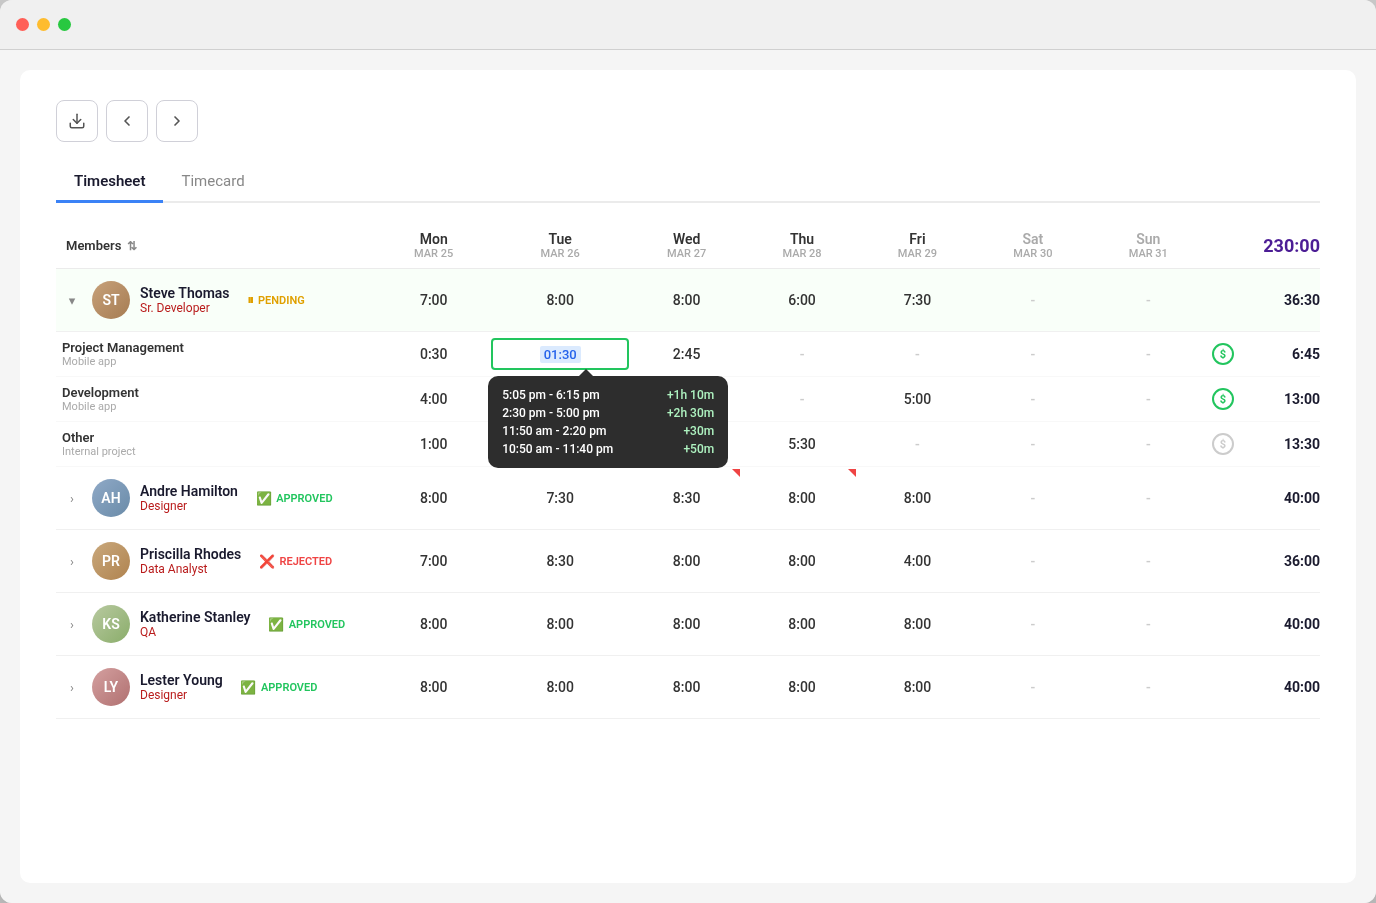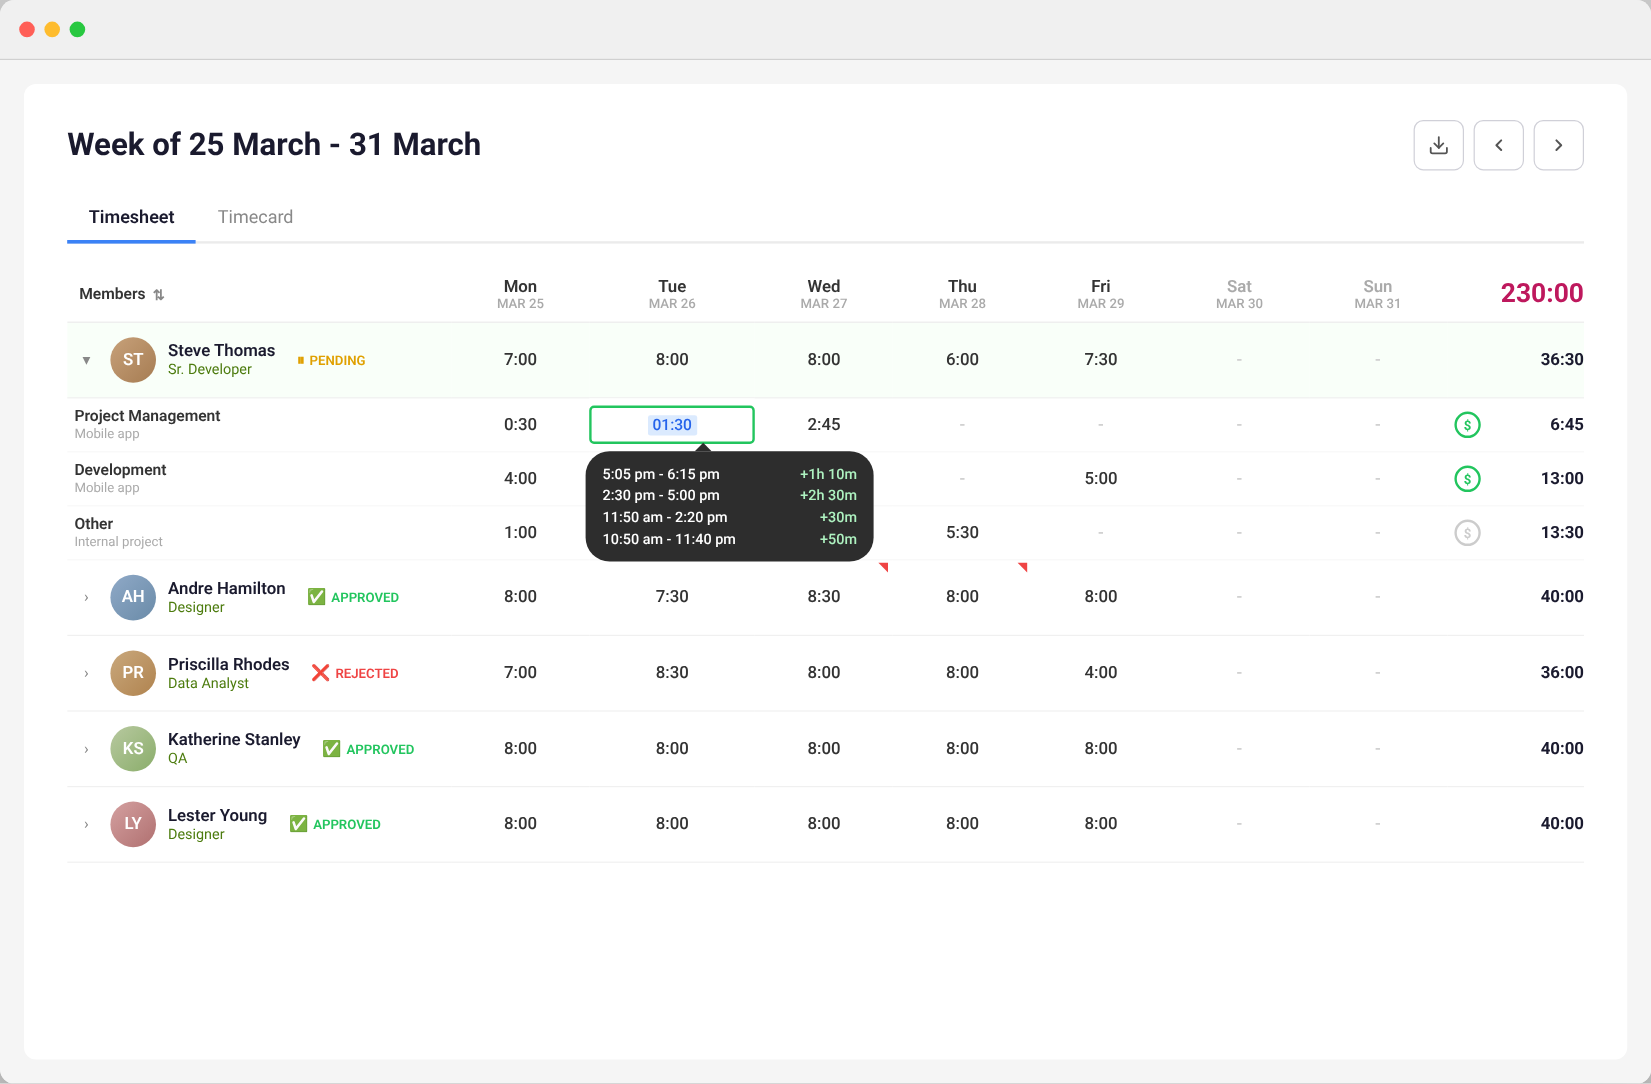--- a/index.html
+++ b/index.html
@@ -129,22 +129,22 @@
       font-size: 14px;
       font-weight: 600;
       color: #333;
     }
     thead th .day-date {
       display: block;
       font-size: 11px;
       color: #aaa;
     }
     thead th.total-col {
-      color: #be185d;
-      font-size: 22px;
+      color: #4c1d95;
+      font-size: 18px;
       font-weight: 700;
       text-align: right;
       padding-right: 0;
     }
     thead th.sat-col .day-name,
     thead th.sun-col .day-name { color: #aaa; }
     .members-header {
       display: flex;
       align-items: center;
       gap: 6px;
@@ -193,21 +193,21 @@
       color: #fff;
       text-align: right;
     }
     .avatar.av1 { background: linear-gradient(135deg, #c7a17a, #a67c52); }
     .avatar.av2 { background: linear-gradient(135deg, #8fa9c7, #6a8ba8); }
     .avatar.av3 { background: linear-gradient(135deg, #c9a87c, #b0834f); }
     .avatar.av4 { background: linear-gradient(135deg, #b8c9a0, #8aad6a); }
     .avatar.av5 { background: linear-gradient(135deg, #d4a0a0, #b07070); }
     .member-name-wrap { display: flex; flex-direction: column; }
     .member-name { font-weight: 600; font-size: 14px; color: #1a1a2e; }
-    .member-role { font-size: 12px; color: #4d7c0f; }
+    .member-role { font-size: 12px; color: #b91c1c; }
     .badge {
       display: inline-flex;
       align-items: center;
       gap: 4px;
       font-size: 11px;
       font-weight: 600;
       padding: 3px 8px;
       border-radius: 4px;
     }
     .badge.pending { color: #e0a000; background: none; }
@@ -248,21 +248,21 @@
       border-color: #ccc;
       color: #ccc;
     }
     .tooltip-box {
       position: absolute;
       top: 100%;
       left: 50%;
       transform: translateX(-30%);
       background: #2d2d2d;
       color: #fff;
-      border-radius: 20px;
+      border-radius: 10px;
       padding: 10px 14px;
       font-size: 12px;
       min-width: 240px;
       z-index: 100;
       margin-top: 8px;
       white-space: nowrap;
     }
     .tooltip-box::before {
       content: '';
       position: absolute;
@@ -289,21 +289,20 @@
   <div class="titlebar">
     <div class="titlebar-btn btn-red"></div>
     <div class="titlebar-btn btn-yellow"></div>
     <div class="titlebar-btn btn-green"></div>
   </div>
 
   <div class="content-area">
     <div class="card">
 
       <div class="card-header">
-        <h1 class="page-title">Week of 25 March - 31 March</h1>
         <div class="header-actions">
           <button class="icon-btn">
             <svg width="18" height="18" viewBox="0 0 24 24" fill="none" stroke="#555" stroke-width="2" stroke-linecap="round" stroke-linejoin="round">
               <path d="M21 15v4a2 2 0 01-2 2H5a2 2 0 01-2-2v-4"></path>
               <polyline points="7 10 12 15 17 10"></polyline>
               <line x1="12" y1="15" x2="12" y2="3"></line>
             </svg>
           </button>
           <button class="icon-btn">
             <svg width="16" height="16" viewBox="0 0 24 24" fill="none" stroke="#555" stroke-width="2.5" stroke-linecap="round" stroke-linejoin="round">

